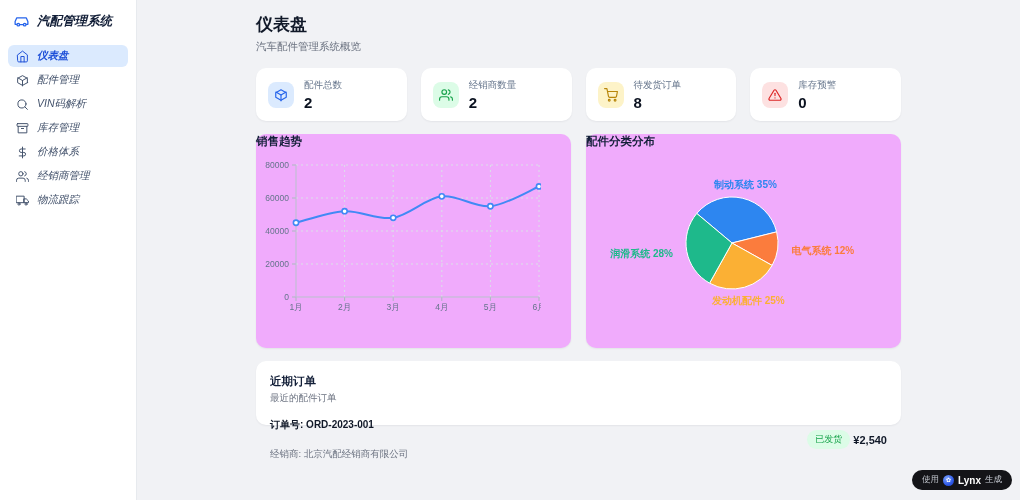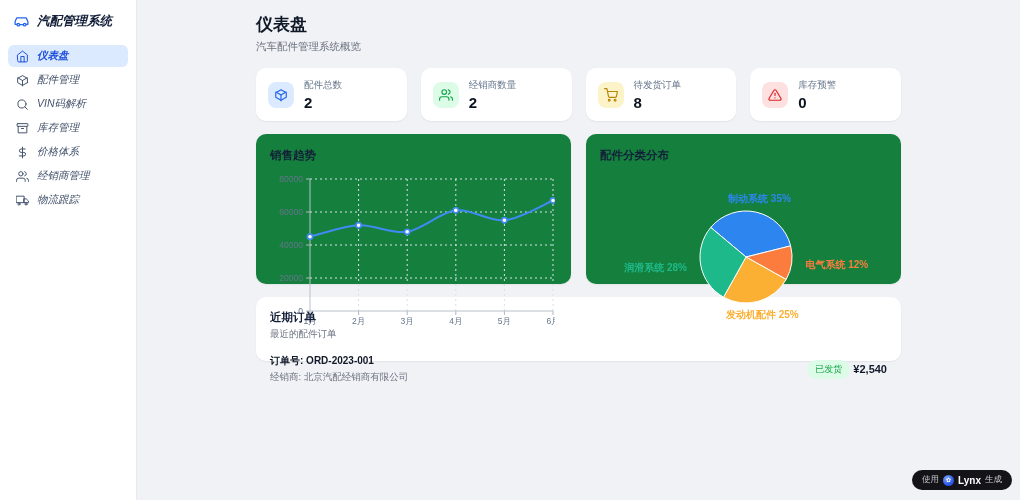--- a/index.html
+++ b/index.html
@@ -29,34 +29,34 @@
 
   .stats-row { display:flex; gap:14px; margin-bottom:13px; }
   .stat-card { flex:1; background:#fff; border-radius:10px; padding:11px 12px; display:flex; align-items:center;
                gap:10px; box-shadow:0 1px 2px rgba(16,24,40,.06); }
   .stat-icon { width:26px; height:26px; border-radius:8px; display:flex; align-items:center; justify-content:center; flex:none; }
   .stat-icon svg { width:14px; height:14px; }
   .stat-label { font-size:9.5px; color:#64748b; margin-bottom:3px; }
   .stat-value { font-size:15px; font-weight:bold; color:#0b1220; line-height:1; }
 
   .charts-row { display:flex; gap:15px; margin-bottom:13px; }
-  .chart-card { flex:1; height:150px; background:#15803d; border-radius:10px; padding:14px;
+  .chart-card { flex:1; height:214px; background:#f0abfc; border-radius:10px; 
                 box-shadow:0 1px 2px rgba(16,24,40,.06); }
   .card-title { font-size:11.5px; font-weight:bold; color:#131f38; margin:0 0 8px 0; }
   svg.chart { display:block; }
   svg text { font-family:"Liberation Sans","DejaVu Sans",sans-serif; }
   .tick { font-size:8.5px; fill:#64748b; }
   .pie-label { font-size:10px; font-weight:bold; }
 
   .orders-card { height:64px; background:#fff; border-radius:10px; padding:13px 14px;
                  box-shadow:0 1px 2px rgba(16,24,40,.06); }
   .orders-subtitle { font-size:9.5px; color:#6b7280; margin:3px 0 13px 0; }
   .order-row { display:flex; justify-content:space-between; align-items:center; }
   .order-no { font-size:10px; font-weight:bold; color:#101828; }
-  .order-dealer { font-size:9.5px; color:#6b7280; margin-top:3px; }
+  .order-dealer { font-size:9.5px; color:#6b7280; margin-top:16px; }
   .order-right { display:flex; align-items:center; gap:3px; }
   .status-badge { background:#dcfce7; color:#16a34a; font-size:9px; padding:3px 8px; border-radius:999px; }
   .order-amount { font-size:11px; font-weight:bold; color:#101828; }
 
   
   .lynx-badge { position:fixed; right:8px; bottom:10px; background:#141418; border-radius:999px;
                 display:flex; align-items:center; gap:4px; padding:4px 10px; color:#c8ccd4; font-size:8.5px; }
   .lynx-logo { width:11px; height:11px; border-radius:50%; flex:none;
                background:radial-gradient(circle at 35% 30%, #7ea4ff, #2f5ae8 60%, #1d3cc0);
                display:flex; align-items:center; justify-content:center; color:#fff; font-size:6px; line-height:1; }

